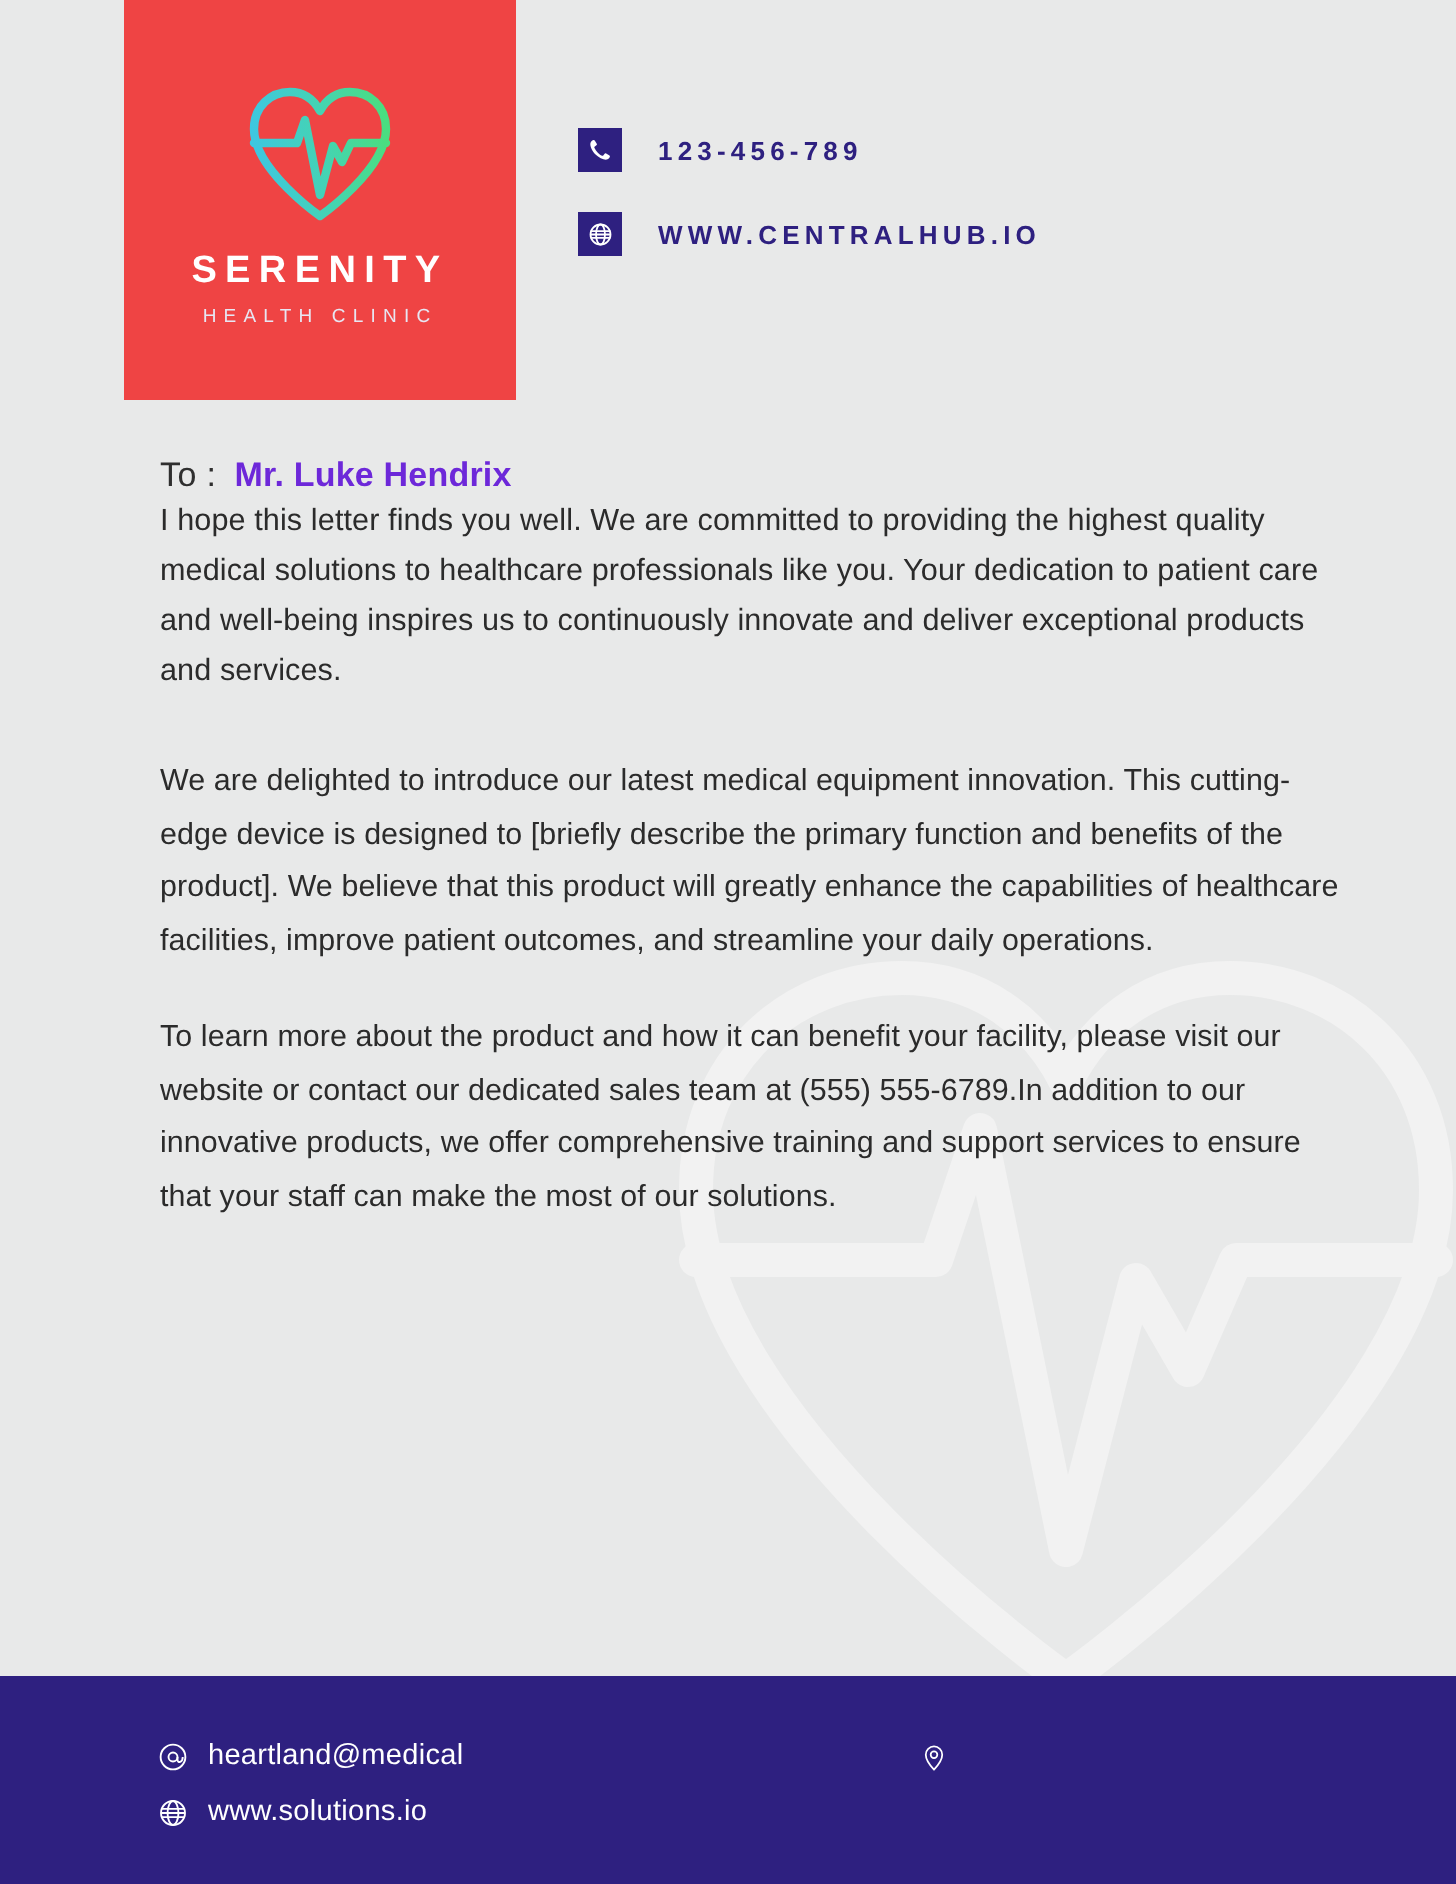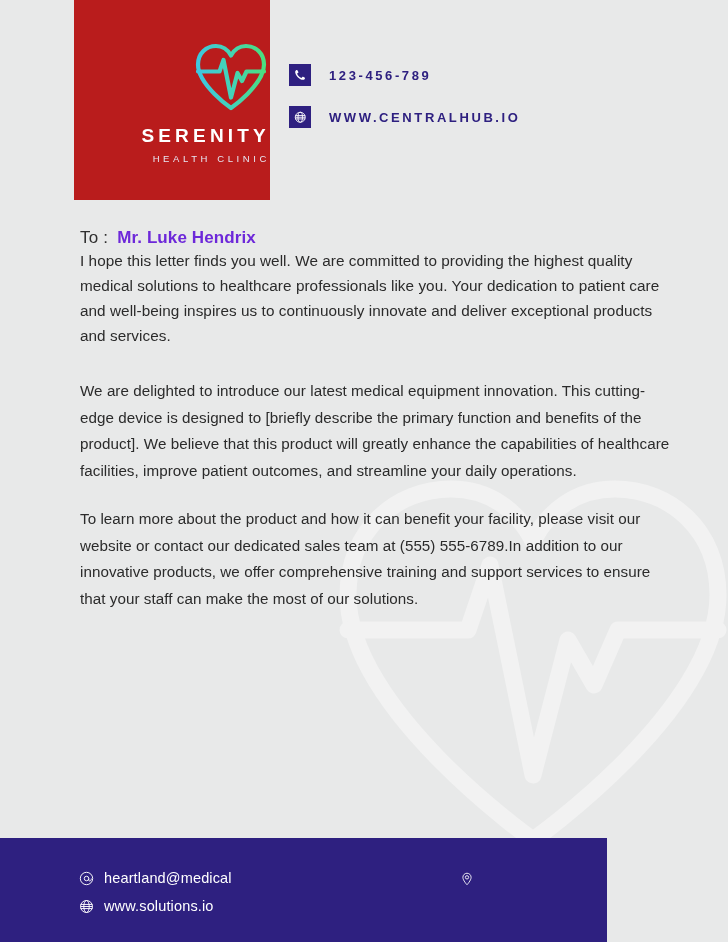--- a/index.html
+++ b/index.html
@@ -41,28 +41,28 @@
     position: absolute;
     left: 0;
     top: 0;
     width: 728px;
     height: 205px;
     z-index: 2;
   }
 
   .logo-block {
     position: absolute;
-    left: 74px;
+    left: 62px;
     top: 0;
     width: 196px;
     height: 200px;
-    background: #b91c1c;
+    background: #ef4444;
     display: flex;
     flex-direction: column;
-    align-items: flex-end;
+    align-items: center;
     justify-content: flex-start;
   }
 
   .logo-mark {
     margin-top: 40px;
     width: 78px;
     height: 72px;
   }
 
   .logo-name {
@@ -173,21 +173,21 @@
 
   .para.p2 { margin-bottom: 22px; }
   .para.p3 { margin-bottom: 22px; }
   .para.p4 { margin-bottom: 0; }
 
   
   .footer {
     position: absolute;
     left: 0;
     bottom: 0;
-    width: 607px;
+    width: 728px;
     height: 104px;
     background: #2e2080;
     z-index: 3;
   }
 
   .footer-left {
     position: absolute;
     left: 78px;
     top: 30px;
     display: flex;

